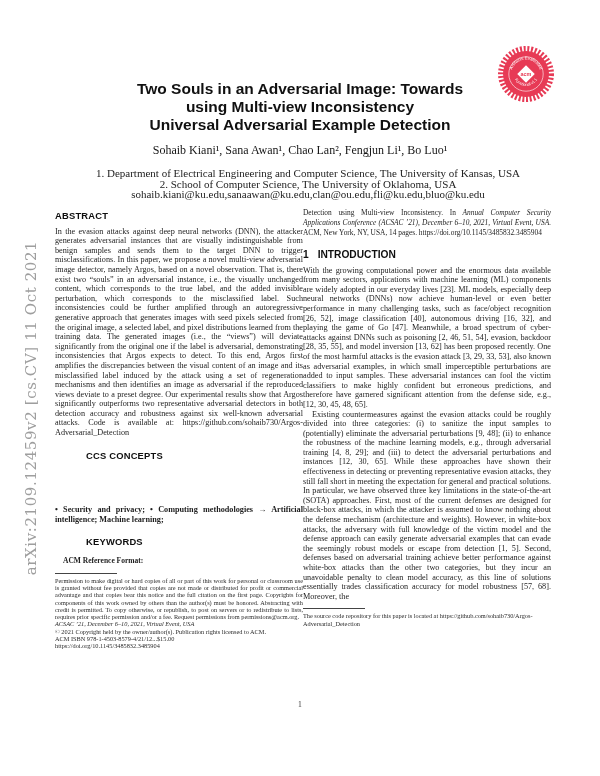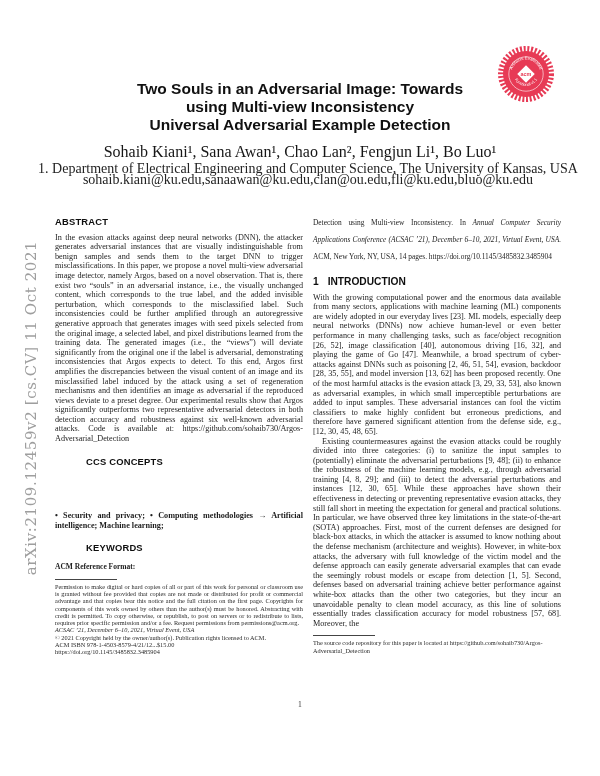--- a/index.html
+++ b/index.html
@@ -16,35 +16,35 @@
     font-size:15px;letter-spacing:0.6px;color:#9e9e9e;
   }
   
   .badge{position:absolute;left:496px;top:44px;width:60px;height:60px;}
   
   .hdr{position:absolute;top:80px;left:0;width:100%;text-align:center;}
   .title{
     font-family:"Liberation Sans", sans-serif;font-weight:bold;
     font-size:15.5px;line-height:18px;color:#101010;margin:0;text-align:center;
   }
-  .authors{font-size:16px;margin-top:9px;color:#161616;}
-  .affil{font-size:14px;line-height:10.5px;margin-top:3px;color:#222;padding-left:16px;}
+  .authors{font-size:12px;margin-top:9px;color:#161616;}
+  .affil{font-size:11px;line-height:10.5px;margin-top:10px;color:#222;padding-left:16px;}
   .affil div{line-height:10.5px;}
   
-  .cols{position:absolute;top:214px;left:55px;width:506px;display:flex;gap:10px;}
+  .cols{position:absolute;top:208px;left:55px;width:506px;display:flex;}
   .col{width:248px;font-size:8.2px;line-height:9.6px;text-align:justify;color:#1d1d1d;}
   .h-abs{
     font-family:"Liberation Sans", sans-serif;font-weight:bold;font-size:9.4px;
     letter-spacing:0.2px;margin:3px 0 6px 0;text-align:left;color:#0e0e0e;
   }
   .h-mid{margin-top:13px;padding-left:31px;}
   .para{margin:0;}
   .bold{font-weight:bold;margin-top:45px;}
-  .refhead{font-weight:bold;font-size:7.5px;margin-top:9px;margin-bottom:1px;text-align:left;}
-  .reftext{font-size:7.4px;line-height:17px;}
+  .refhead{font-weight:bold;font-size:7.5px;margin-top:9px;margin-bottom:1px;text-align:left;margin-left:8px;}
+  .reftext{font-size:7.4px;line-height:10px;}
   .fnrule{width:62px;border:none;border-top:1px solid #444;margin:7px 0 3px 0;}
   .tiny{font-size:6.3px;line-height:7.3px;color:#2a2a2a;}
   .tiny-it{font-style:italic;}
   .sec{
     display:flex;gap:9px;align-items:baseline;
     font-family:"Liberation Sans", sans-serif;font-weight:bold;font-size:10.2px;
     margin:12px 0 6px 0;color:#0e0e0e;text-align:left;
   }
   .indent{text-indent:9px;}
   .it{font-style:italic;}
@@ -79,20 +79,21 @@
 
   <div class="hdr">
     <h1 class="title">
       <span style="display:block">Two Souls in an Adversarial Image: Towards</span>
       <span style="display:block">using Multi-view Inconsistency</span>
       <span style="display:block">Universal Adversarial Example Detection</span>
     </h1>
     <div class="authors">Sohaib Kiani¹, Sana Awan¹, Chao Lan², Fengjun Li¹, Bo Luo¹</div>
     <div class="affil">
       <div>1. Department of Electrical Engineering and Computer Science, The University of Kansas, USA</div>
+      <div>2. School of Computer Science, The University of Oklahoma, USA</div>
       <div>sohaib.kiani@ku.edu,sanaawan@ku.edu,clan@ou.edu,fli@ku.edu,bluo@ku.edu</div>
     </div>
   </div>
 
   <div class="cols">
 
     <section class="col">
       <h2 class="h-abs">ABSTRACT</h2>
       <p class="para">In the evasion attacks against deep neural networks (DNN), the attacker generates adversarial instances that are visually indistinguishable from benign samples and sends them to the target DNN to trigger misclassifications. In this paper, we propose a novel multi-view adversarial image detector, namely Argos, based on a novel observation. That is, there exist two “souls” in an adversarial instance, i.e., the visually unchanged content, which corresponds to the true label, and the added invisible perturbation, which corresponds to the misclassified label. Such inconsistencies could be further amplified through an autoregressive generative approach that generates images with seed pixels selected from the original image, a selected label, and pixel distributions learned from the training data. The generated images (i.e., the “views”) will deviate significantly from the original one if the label is adversarial, demonstrating inconsistencies that Argos expects to detect. To this end, Argos first amplifies the discrepancies between the visual content of an image and its misclassified label induced by the attack using a set of regeneration mechanisms and then identifies an image as adversarial if the reproduced views deviate to a preset degree. Our experimental results show that Argos significantly outperforms two representative adversarial detectors in both detection accuracy and robustness against six well-known adversarial attacks. Code is available at: https://github.com/sohaib730/Argos-Adversarial_Detection</p>
 

